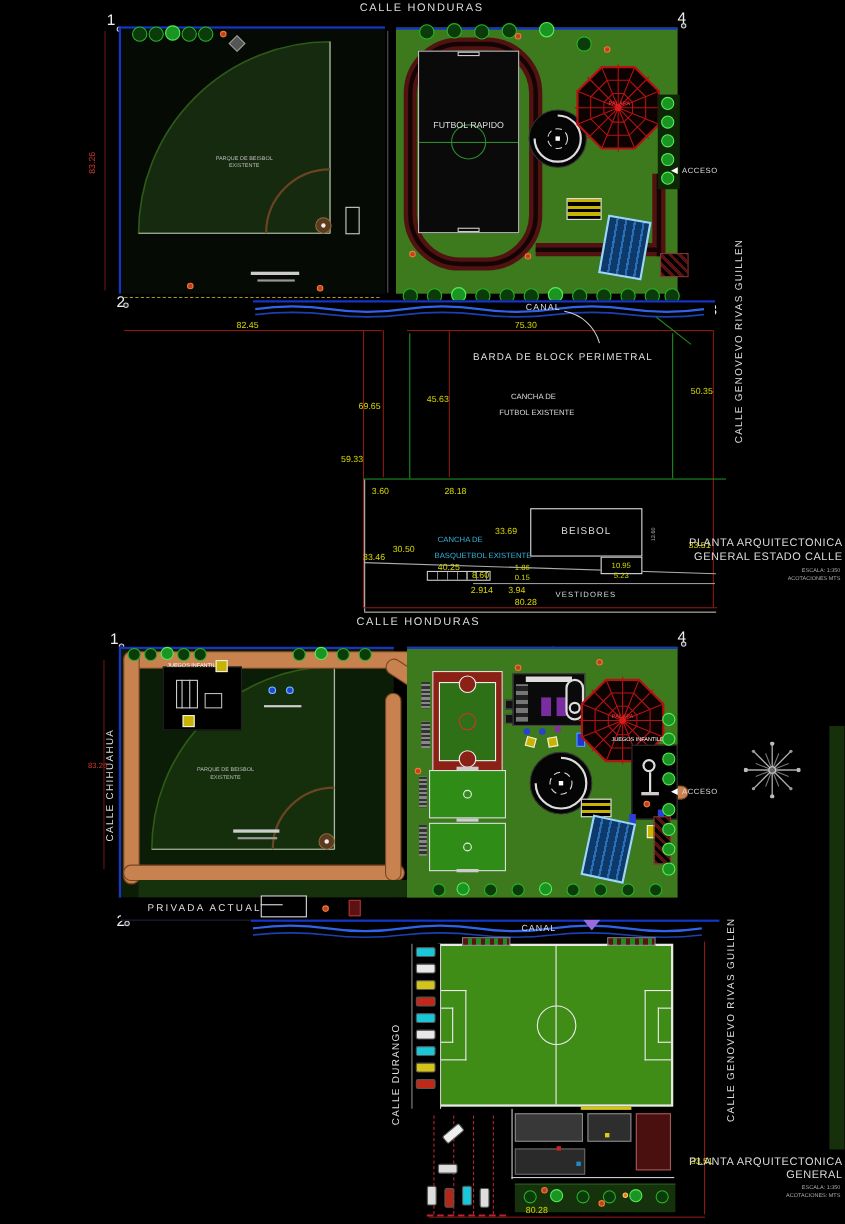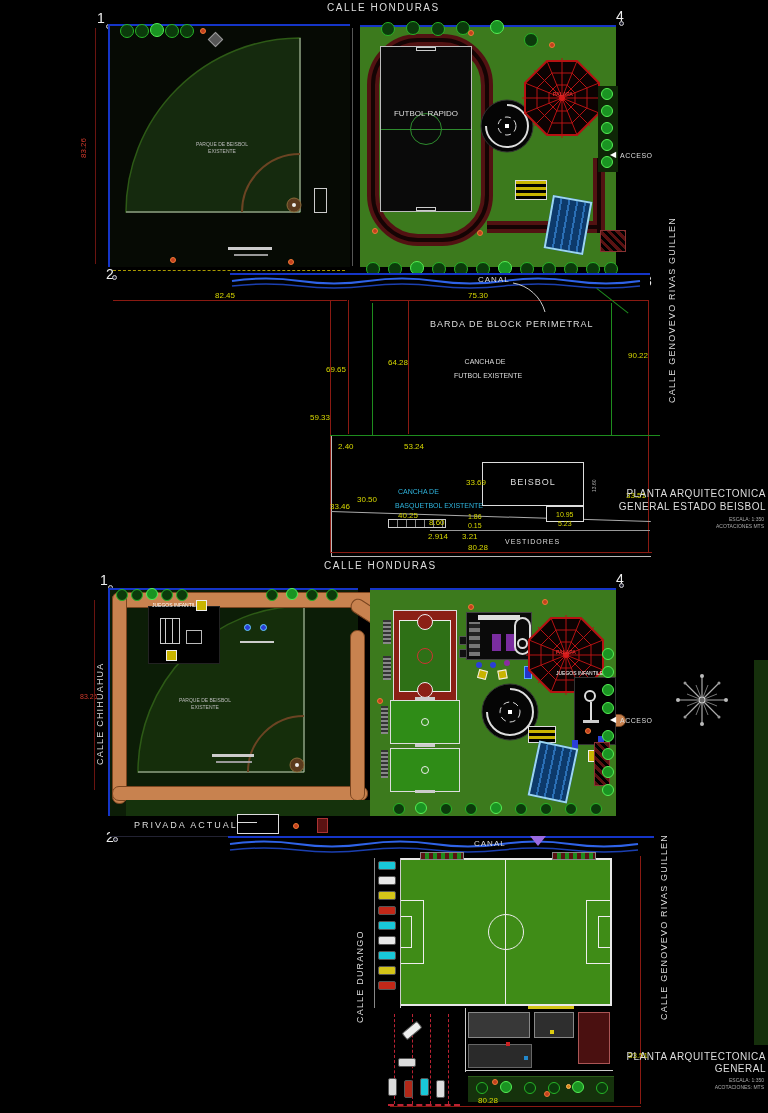--- a/index.html
+++ b/index.html
@@ -144,75 +144,75 @@
       <path d="M2,11 Q36,7 70,11 T138,11 T206,11 T274,11 T342,11 T410,11" fill="none" stroke="#1b3fb0" stroke-width="1.5"></path>
     </svg>
   </div>
   <div class="t" style="left:478px;top:276px;font-size:8px;letter-spacing:1px">CANAL</div>
 
   <div class="ln" style="left:113px;top:300px;width:234px;height:1px;background:#8a1a12"></div>
   <div class="t dim" style="left:215px;top:292px">82.45</div>
   <div class="ln" style="left:370px;top:300px;width:278px;height:1px;background:#8a1a12"></div>
   <div class="t dim" style="left:468px;top:292px">75.30</div>
   <div class="ln" style="left:648px;top:300px;width:1px;height:252px;background:#8a1a12"></div>
-  <div class="t dim" style="left:628px;top:352px">90.22</div>
+  <div class="t dim" style="left:628px;top:352px">50.35</div>
   <div class="ln" style="left:348px;top:300px;width:1px;height:134px;background:#8a1a12"></div>
   <div class="t dim" style="left:326px;top:366px">69.65</div>
   <div class="ln" style="left:408px;top:300px;width:1px;height:134px;background:#8a1a12"></div>
-  <div class="t dim" style="left:388px;top:359px">64.28</div>
+  <div class="t dim" style="left:388px;top:359px">45.63</div>
   <div class="ln" style="left:330px;top:300px;width:1px;height:252px;background:#8a1a12"></div>
   <div class="t dim" style="left:310px;top:414px">59.33</div>
 
   <div class="ln" style="left:372px;top:303px;width:1px;height:132px;background:#1e8c1e"></div>
   <div class="ln" style="left:611px;top:303px;width:1px;height:132px;background:#1e8c1e"></div>
   <div class="ln" style="left:330px;top:435px;width:330px;height:1px;background:#1e8c1e"></div>
   <div class="ln" style="left:597px;top:288px;width:40px;height:1px;background:#1e8c1e;transform:rotate(38deg);transform-origin:left top"></div>
   <svg class="abs" style="left:505px;top:280px" width="45" height="35">
     <path d="M8,3 A40,40 0 0 1 40,32" fill="none" stroke="#ccc" stroke-width="1"></path>
   </svg>
 
   <div class="t" style="left:430px;top:320px;font-size:9px;letter-spacing:1px">BARDA DE BLOCK PERIMETRAL</div>
   <div class="t" style="left:455px;top:358px;width:60px;text-align:center;font-size:7px">CANCHA DE</div>
   <div class="t" style="left:448px;top:372px;width:80px;text-align:center;font-size:7px">FUTBOL EXISTENTE</div>
 
   <div class="ln" style="left:331px;top:436px;width:1px;height:120px;background:#bbb"></div>
   <div class="ln" style="left:331px;top:556px;width:320px;height:1px;background:#bbb"></div>
   <div class="ln" style="left:331px;top:511px;width:320px;height:1px;background:#aaa;transform:rotate(1.8deg);transform-origin:left top"></div>
   <div class="ln" style="left:430px;top:530px;width:220px;height:1px;background:#999"></div>
 
-  <div class="t dim" style="left:338px;top:443px">2.40</div>
-  <div class="t dim" style="left:404px;top:443px">53.24</div>
+  <div class="t dim" style="left:338px;top:443px">3.60</div>
+  <div class="t dim" style="left:404px;top:443px">28.18</div>
   <div class="t dim" style="left:528px;top:466px">34.20</div>
 
   <div class="abs" style="left:482px;top:462px;width:102px;height:44px;border:1.5px solid #ddd;background:#000"></div>
   <div class="abs" style="left:546px;top:506px;width:38px;height:16px;border:1.5px solid #ddd;background:#000"></div>
   <div class="t" style="left:482px;top:478px;width:102px;text-align:center;font-size:9px;letter-spacing:1px">BEISBOL</div>
   <div class="t tiny v" style="left:592px;top:492px">13.60</div>
-  <div class="t dim" style="left:466px;top:479px">33.69</div>
+  <div class="t dim" style="left:450px;top:479px">33.69</div>
 
   <div class="t cyan" style="left:398px;top:488px;font-size:7px">CANCHA DE</div>
   <div class="t cyan" style="left:395px;top:502px;font-size:7px">BASQUETBOL EXISTENTE</div>
   <div class="t dim" style="left:357px;top:496px">30.50</div>
   <div class="t dim" style="left:330px;top:503px">33.46</div>
   <div class="t dim" style="left:398px;top:512px">40.25</div>
   <div class="abs" style="left:388px;top:519px;width:58px;height:9px;border:1px solid #ccc;background:repeating-linear-gradient(90deg,#000 0 8px,#888 8px 9px)"></div>
   <div class="t dim" style="left:429px;top:519px">8.60</div>
   <div class="t dim" style="left:468px;top:513px;font-size:7px">1.86</div>
   <div class="t dim" style="left:468px;top:522px;font-size:7px">0.15</div>
   <div class="t dim" style="left:556px;top:511px;font-size:7px">10.95</div>
   <div class="t dim" style="left:558px;top:520px;font-size:7px">5.23</div>
   <div class="t dim" style="left:428px;top:533px">2.914</div>
-  <div class="t dim" style="left:462px;top:533px">3.21</div>
+  <div class="t dim" style="left:462px;top:533px">3.94</div>
   <div class="t" style="left:505px;top:538px;font-size:7px;letter-spacing:1px">VESTIDORES</div>
   <div class="ln" style="left:330px;top:552px;width:322px;height:1px;background:#8a1a12"></div>
   <div class="t dim" style="left:468px;top:544px">80.28</div>
   <div class="t dim" style="left:626px;top:492px">33.51</div>
 
   <div class="t" style="right:2px;top:489px;font-size:10px;letter-spacing:.5px">PLANTA ARQUITECTONICA</div>
-  <div class="t" style="right:2px;top:502px;font-size:10px;letter-spacing:.5px">GENERAL ESTADO BEISBOL</div>
+  <div class="t" style="right:2px;top:502px;font-size:10px;letter-spacing:.5px">GENERAL ESTADO CALLE</div>
   <div class="t tiny" style="right:4px;top:517px">ESCALA: 1:350</div>
   <div class="t tiny" style="right:4px;top:524px">ACOTACIONES MTS</div>
   <div class="t v" style="left:668px;top:403px;font-size:9px;letter-spacing:1.2px">CALLE GENOVEVO RIVAS GUILLEN</div>
 
   <div class="t" style="left:324px;top:561px;font-size:10px;letter-spacing:1.5px">CALLE HONDURAS</div>
   <div class="mark" style="left:100px;top:572px">1</div>
   <div class="mark" style="left:616px;top:571px">4</div>
   <div class="mark" style="left:106px;top:829px">2</div>
   <div class="mark" style="left:640px;top:837px">3</div>
   <div class="dot" style="left:108px;top:585px"></div>

